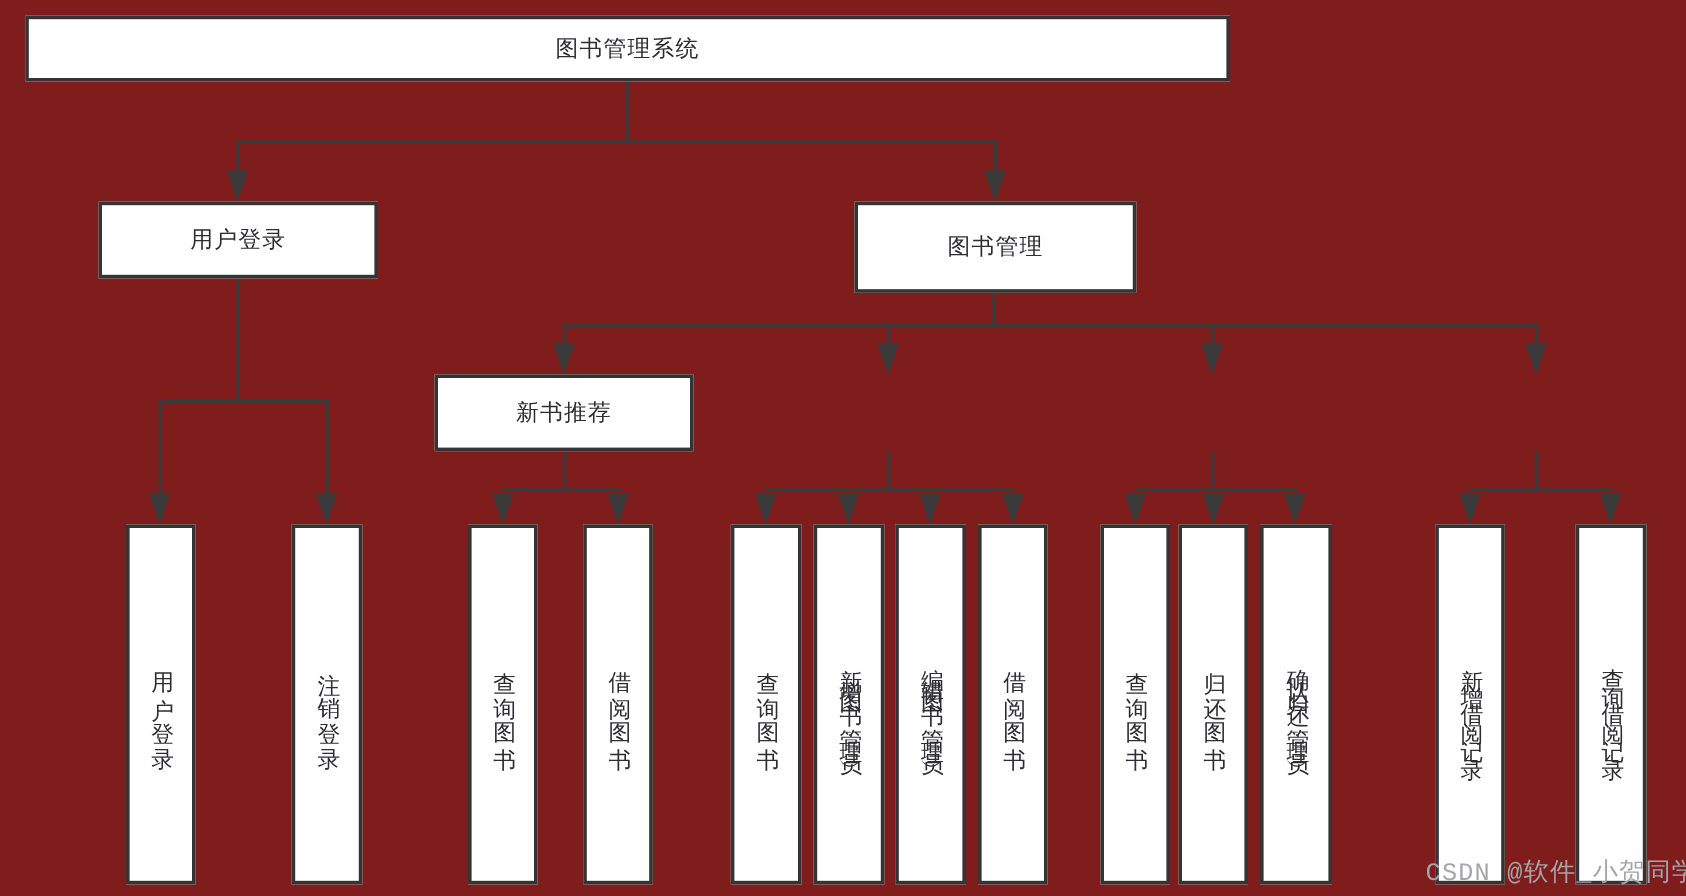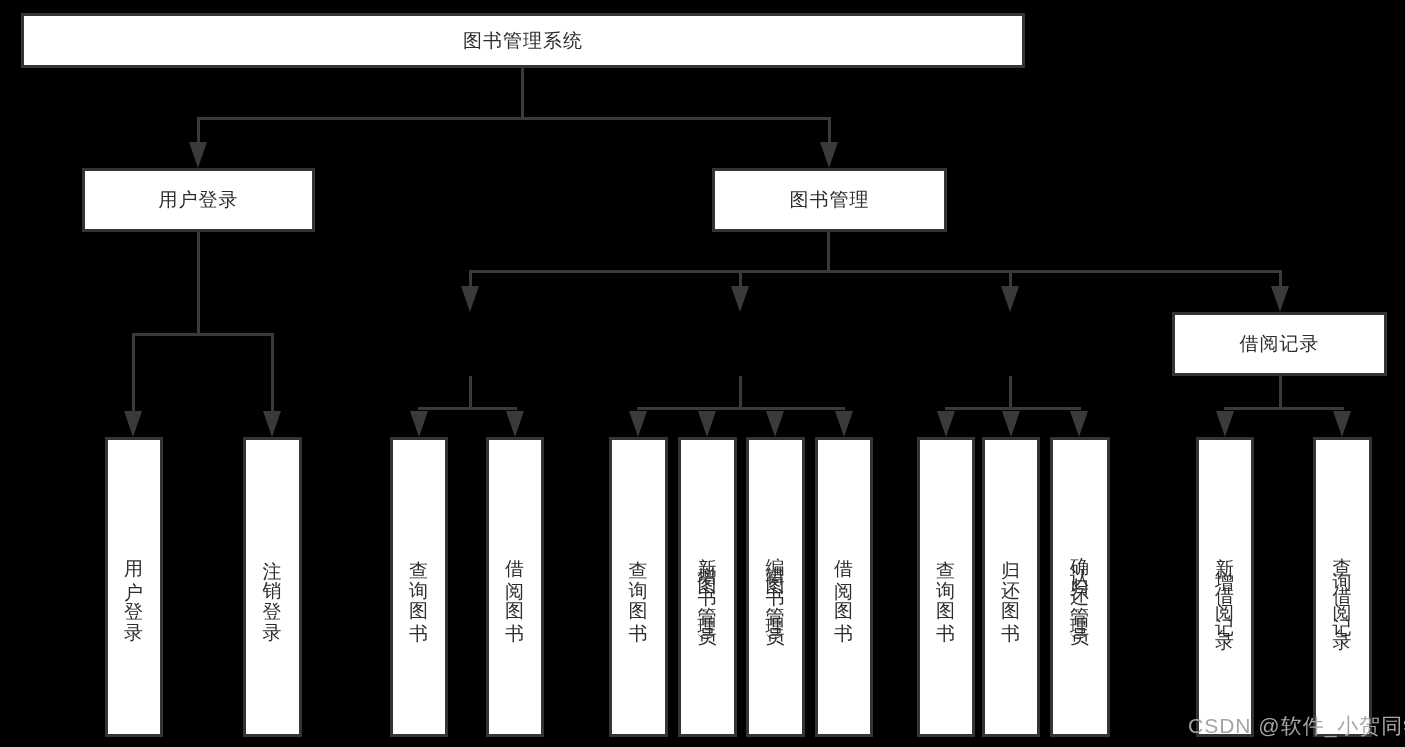--- a/index.html
+++ b/index.html
@@ -1,20 +1,20 @@
 <!DOCTYPE html>
 <html><head>
 <meta charset="utf-8">
 <style>
   html,body { margin:0; padding:0; background:#ffffff; }
   #canvas {
     position:relative;
     width:1405px; height:747px;
-    background:#000000;
-    font-family:Liberation Sans, sans-serif;
+    background:#7f1d1d;
+    font-family:Liberation Mono, monospace;
     overflow:hidden;
   }
   .box {
     position:absolute;
     border:3px solid #343434;
     background:#ffffff;
     box-sizing:border-box;
     display:flex; align-items:center; justify-content:center;
     color:#2d2d31;
     font-size:19px;
@@ -59,21 +59,21 @@
   <div class="vline" style="left:521px; top:68px; height:50px;"></div>
   <div class="hline" style="left:197px; top:117px; width:633px;"></div>
   <div class="vline" style="left:197px; top:117px; height:27px;"></div>
   <div class="arrow-down" style="left:189px; top:142px;"></div>
   <div class="vline" style="left:828px; top:117px; height:27px;"></div>
   <div class="arrow-down" style="left:820px; top:142px;"></div>
 
   <div class="box" style="left:82px; top:168px; width:233px; height:64px;">
     <span>用户登录</span>
   </div>
-  <div class="box" style="left:712px; top:168px; width:235px; height:64px;">
+  <div class="box" style="left:712px; top:168px; width:235px; height:76px;">
     <span>图书管理</span>
   </div>
 
   <div class="vline" style="left:197px; top:232px; height:104px;"></div>
   <div class="hline" style="left:132px; top:333px; width:142px;"></div>
   <div class="vline" style="left:132px; top:333px; height:79px;"></div>
   <div class="arrow-down" style="left:124px; top:411px;"></div>
   <div class="vline" style="left:271px; top:333px; height:79px;"></div>
   <div class="arrow-down" style="left:263px; top:411px;"></div>
 
@@ -81,22 +81,22 @@
   <div class="hline" style="left:469px; top:270px; width:812px;"></div>
   <div class="vline" style="left:469px; top:270px; height:18px;"></div>
   <div class="arrow-down" style="left:461px; top:286px;"></div>
   <div class="vline" style="left:739px; top:270px; height:18px;"></div>
   <div class="arrow-down" style="left:731px; top:286px;"></div>
   <div class="vline" style="left:1009px; top:270px; height:18px;"></div>
   <div class="arrow-down" style="left:1001px; top:286px;"></div>
   <div class="vline" style="left:1279px; top:270px; height:18px;"></div>
   <div class="arrow-down" style="left:1271px; top:286px;"></div>
 
-  <div class="box" style="left:1172px; top:312px; width:215px; height:64px;">
-    <span>借阅记录</span>
+  <div class="box" style="left:362px; top:312px; width:216px; height:64px;">
+    <span>新书推荐</span>
   </div>
 
   <div class="vline" style="left:469px; top:376px; height:34px;"></div>
   <div class="hline" style="left:418px; top:407px; width:99px;"></div>
   <div class="arrow-down" style="left:410px; top:411px;"></div>
   <div class="arrow-down" style="left:506px; top:411px;"></div>
 
   <div class="vline" style="left:739px; top:376px; height:34px;"></div>
   <div class="hline" style="left:637px; top:407px; width:208px;"></div>
   <div class="arrow-down" style="left:629px; top:411px;"></div>

